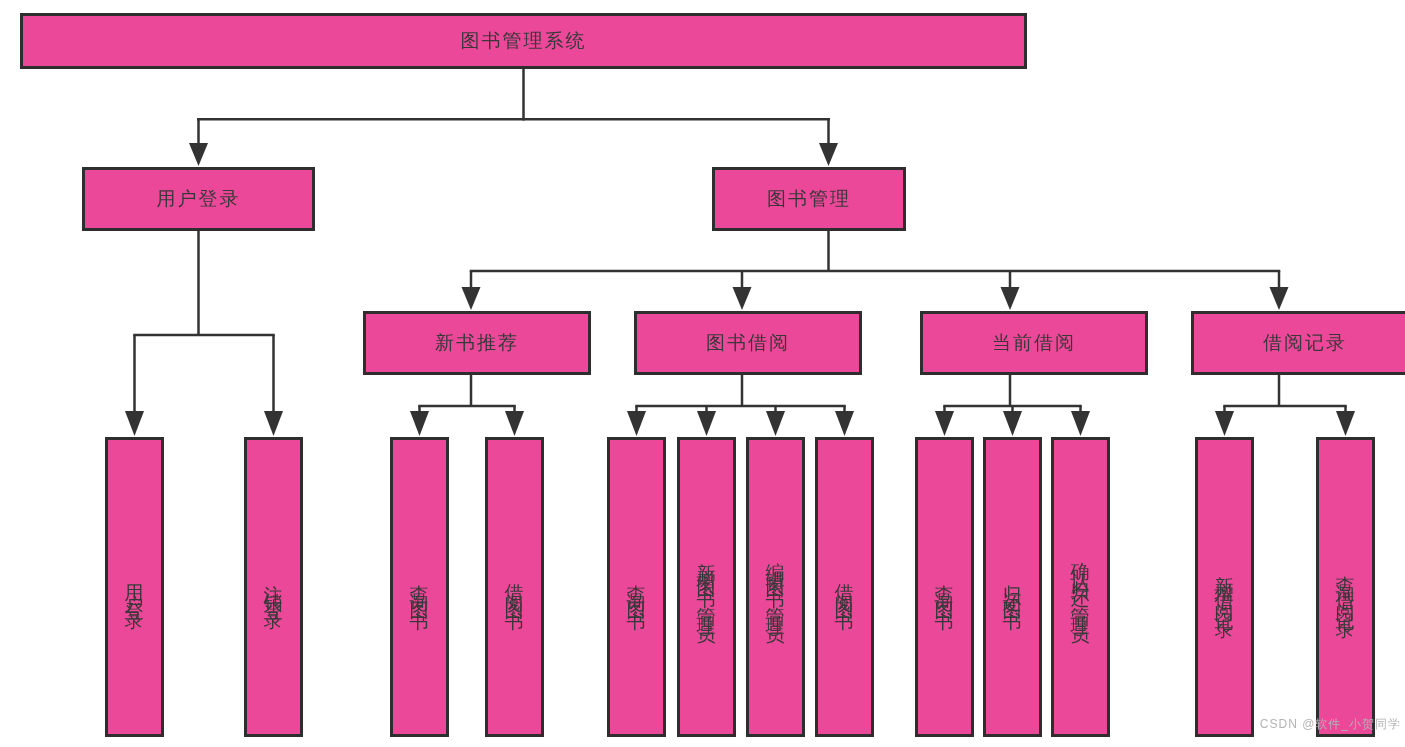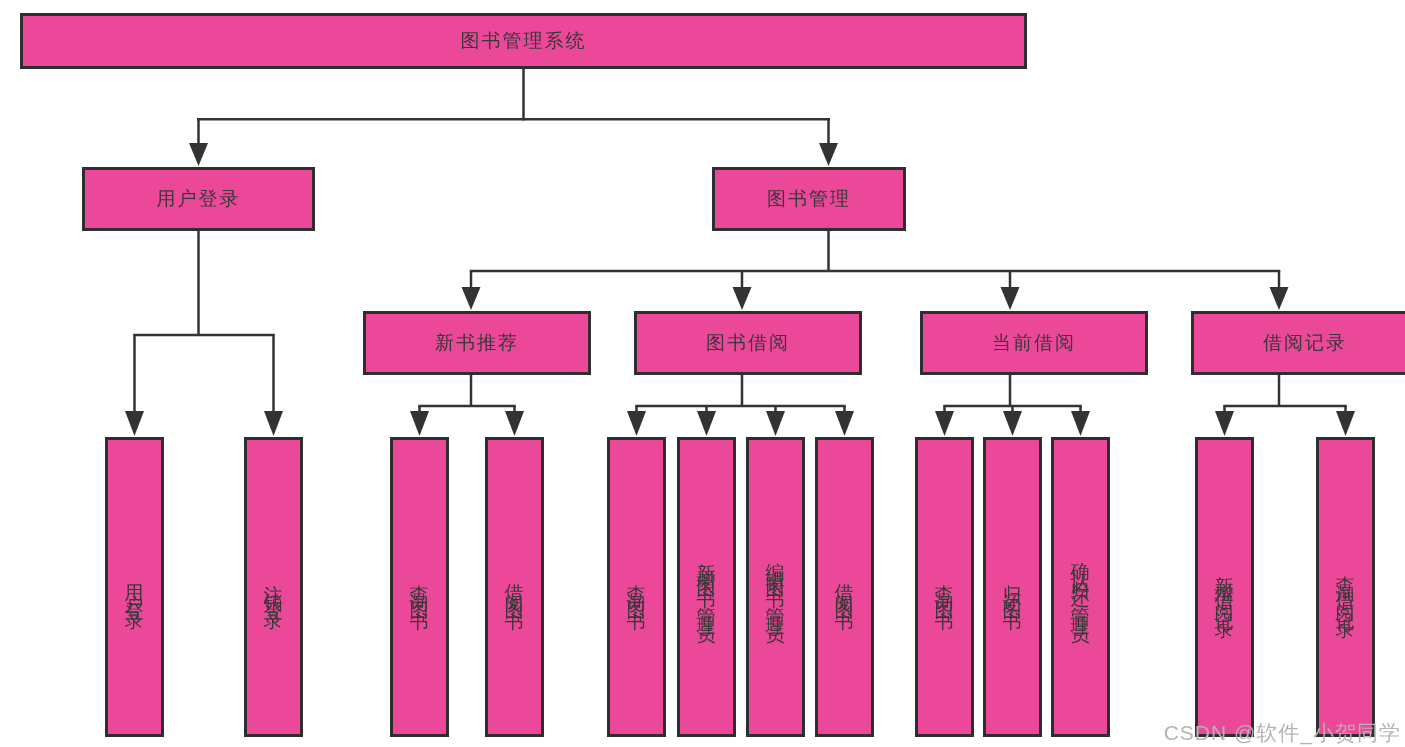--- a/index.html
+++ b/index.html
@@ -42,22 +42,22 @@
   .l2b{left:712px;top:167px;width:194px;height:64px;}
   .mid{top:311px;width:228px;height:64px;}
   .m0{left:363px;} .m1{left:634px;} .m2{left:906px;margin-left:14px;} .m3{left:1191px;}
   .leaf{top:437px;width:59px;height:300px;}
   .la0{left:105px;} .la1{left:244px;}
   .lb0{left:390px;} .lb1{left:485px;}
   .lc0{left:607px;} .lc1{left:677px;} .lc2{left:746px;} .lc3{left:815px;}
   .ld0{left:915px;} .ld1{left:983px;} .ld2{left:1051px;}
   .le0{left:1195px;} .le1{left:1316px;}
   .watermark{
-    position:absolute;right:4px;bottom:0;
-    font-size:21px;letter-spacing:1px;
+    position:absolute;right:4px;bottom:14px;
+    font-size:12px;letter-spacing:1px;
     color:var(--watermark,#b4b4b4);
     z-index:5;
   }
 </style>
 </head>
 <body>
 
 <div class="stage">
 
   <svg class="wires" viewBox="0 0 1405 747" xmlns="http://www.w3.org/2000/svg">

